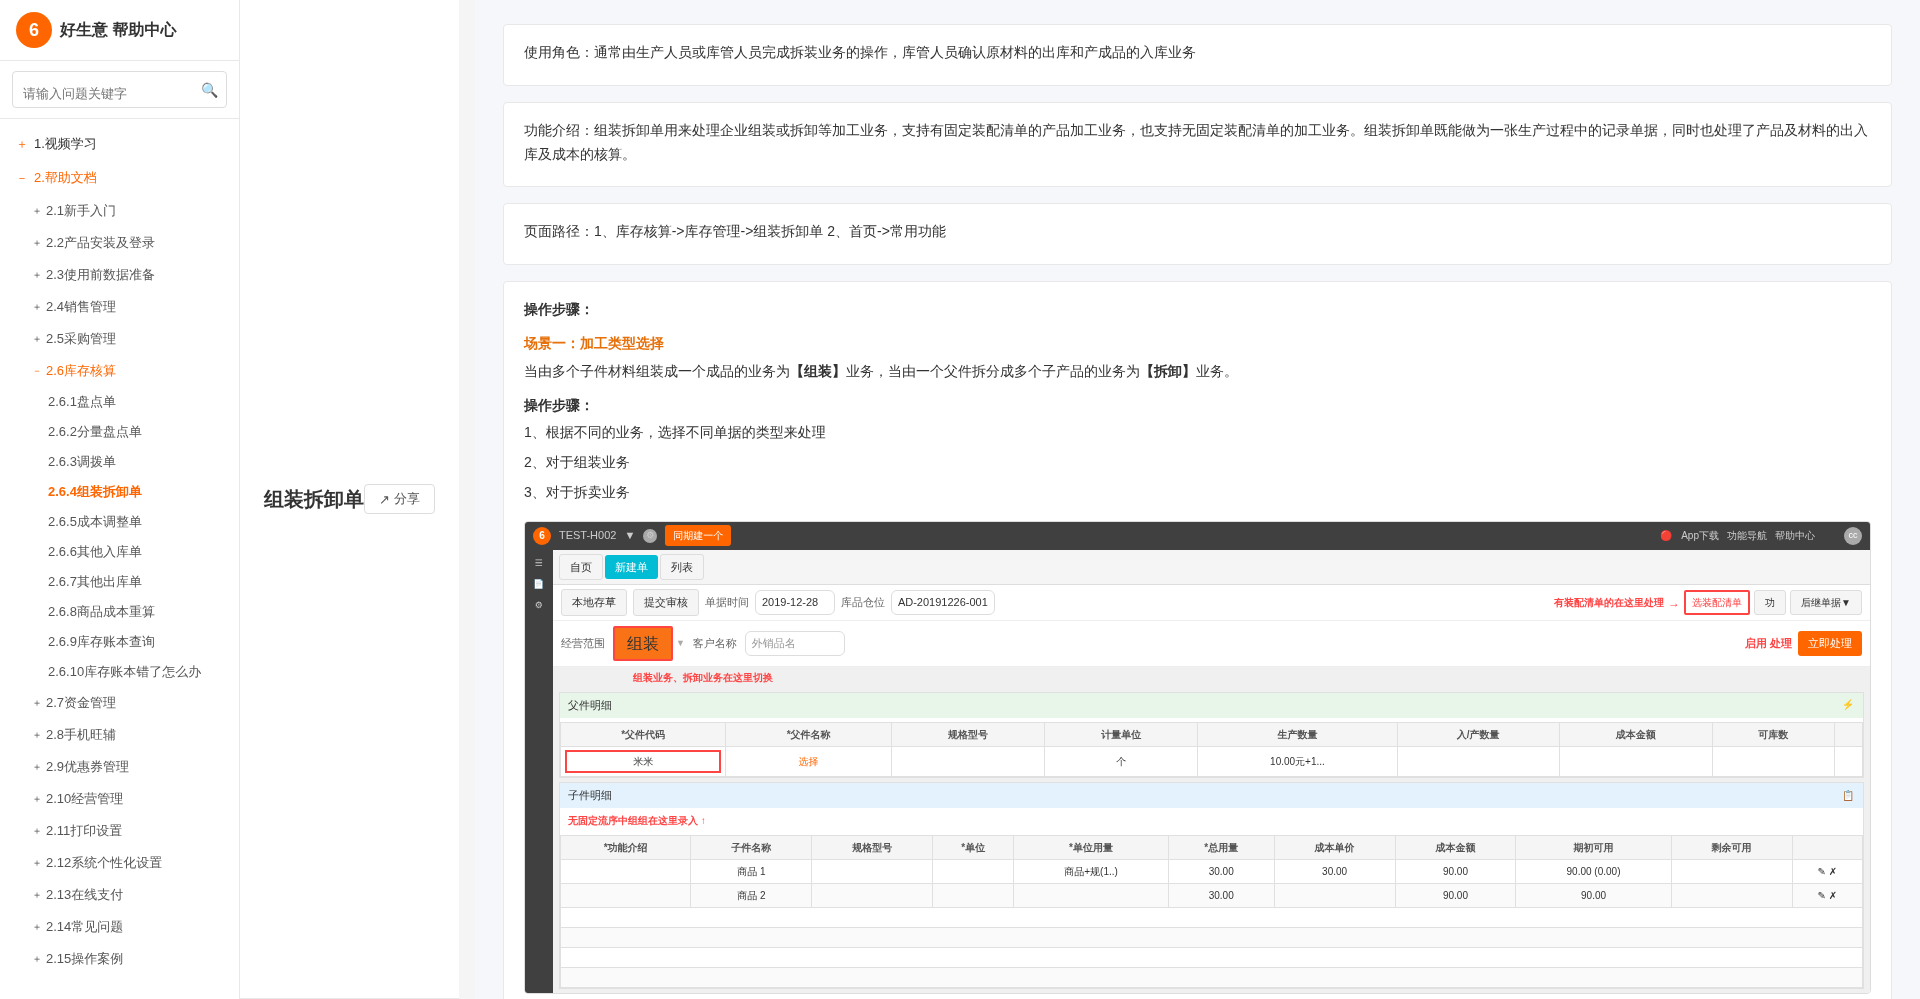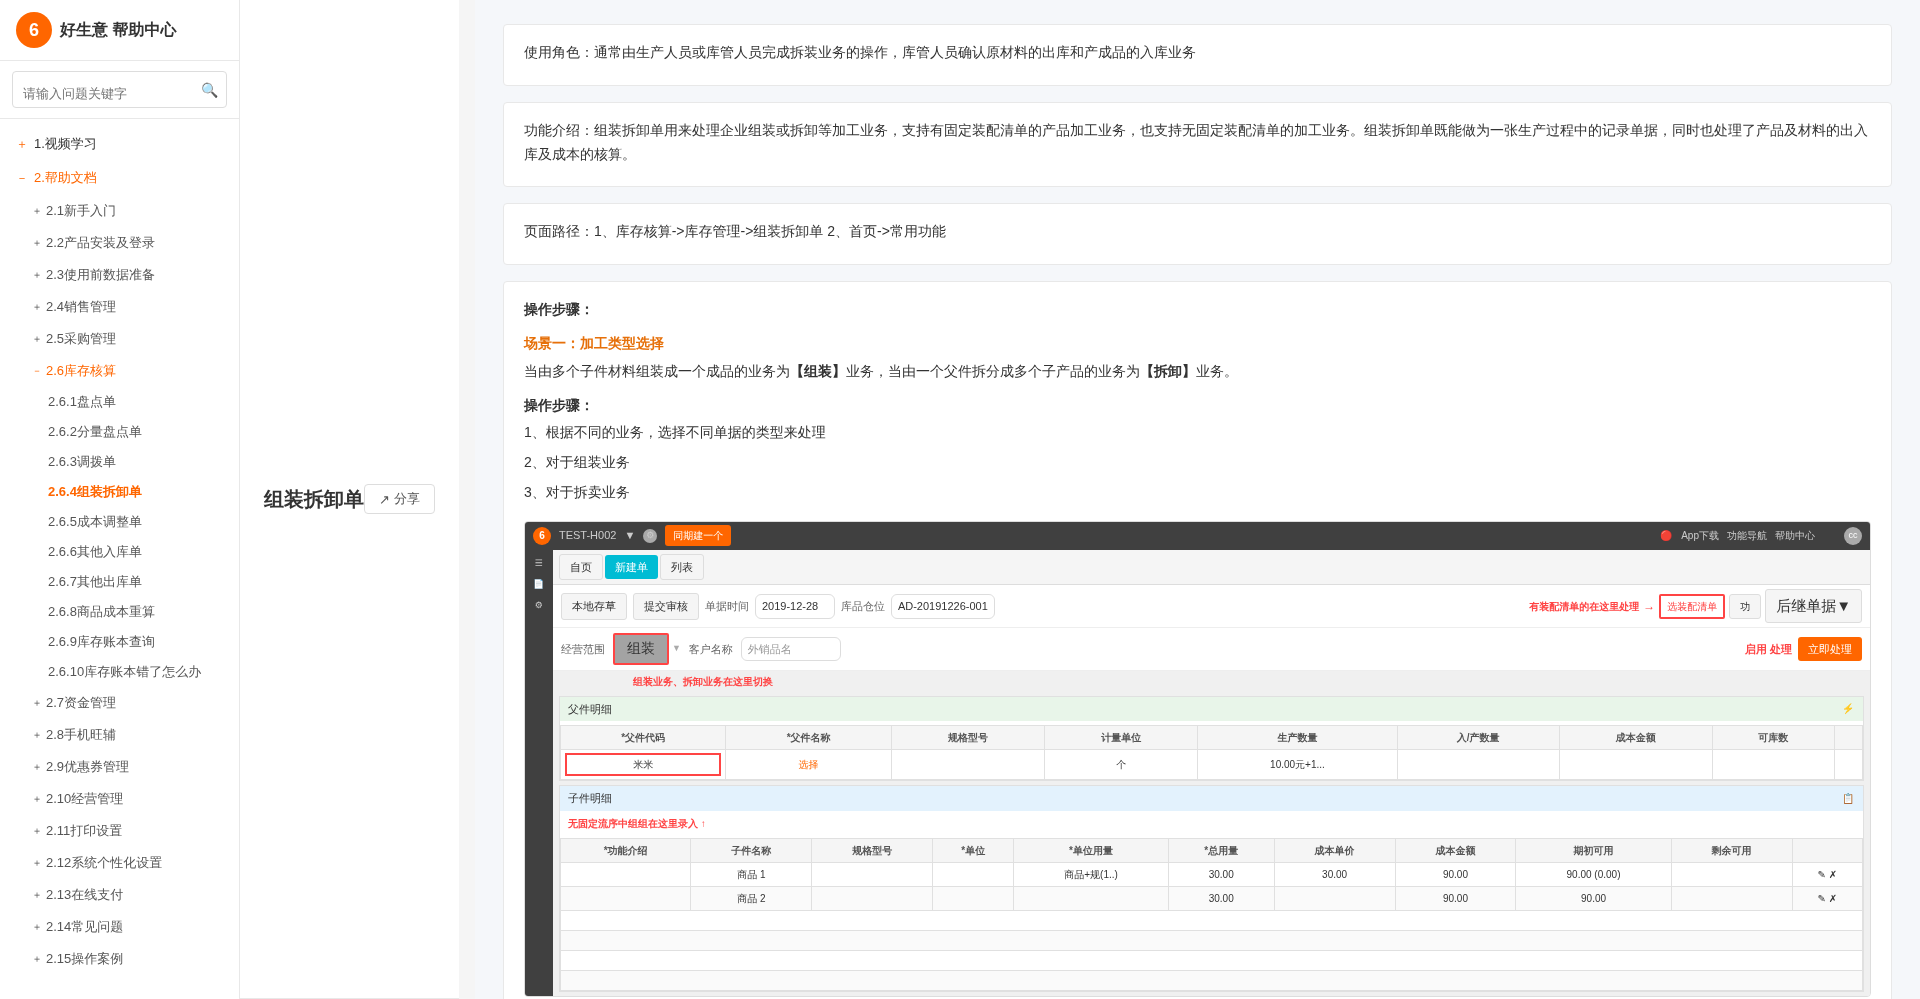--- a/index.html
+++ b/index.html
@@ -249,28 +249,28 @@
                 <div class="mock-input">2019-12-28</div>
                 <span class="mock-label">库品仓位</span>
                 <div class="mock-input">AD-20191226-001</div>
                 <div style="flex:1;"></div>
 
                 <div style="display:flex;align-items:center;gap:4px;">
                   <span style="color:#f44;font-size:10px;font-weight:bold;">有装配清单的在这里处理</span>
                   <span style="color:#f44;font-size:12px;">→</span>
                   <div style="border:2px solid #f44;border-radius:2px;padding:2px 6px;font-size:10px;color:#f44;">选装配清单</div>
                   <div class="mock-btn-gray" style="font-size:10px;">功</div>
-                  <div class="mock-btn-gray" style="font-size:15px;">后继单据▼</div>
+                  <div class="mock-btn-gray" style="font-size:10px;">后继单据▼</div>
                 </div>
               </div>
 
               <div style="background:#fff;padding:5px 8px;border-bottom:1px solid #eee;display:flex;align-items:center;gap:8px;flex-wrap:wrap;">
                 <span class="mock-label">经营范围</span>
                 <div style="display:flex;align-items:center;gap:3px;">
-                  <div style="border:2px solid #f44;border-radius:2px;padding:2px 12px;font-size:14px;background:#a3a3a3;">组装</div>
+                  <div style="border:2px solid #f44;border-radius:2px;padding:2px 12px;font-size:16px;background:#f97316;">组装</div>
                   <span style="font-size:9px;color:#aaa;">▼</span>
                 </div>
                 <span class="mock-label">客户名称</span>
                 <div class="mock-input" style="min-width:100px;color:#999;">外销品名</div>
                 <div style="flex:1;"></div>
                 <div style="display:flex;align-items:center;gap:6px;">
                   <span style="color:#f44;font-size:11px;font-weight:bold;">启用 处理</span>
                   <div class="mock-btn-orange">立即处理</div>
                 </div>
               </div>

